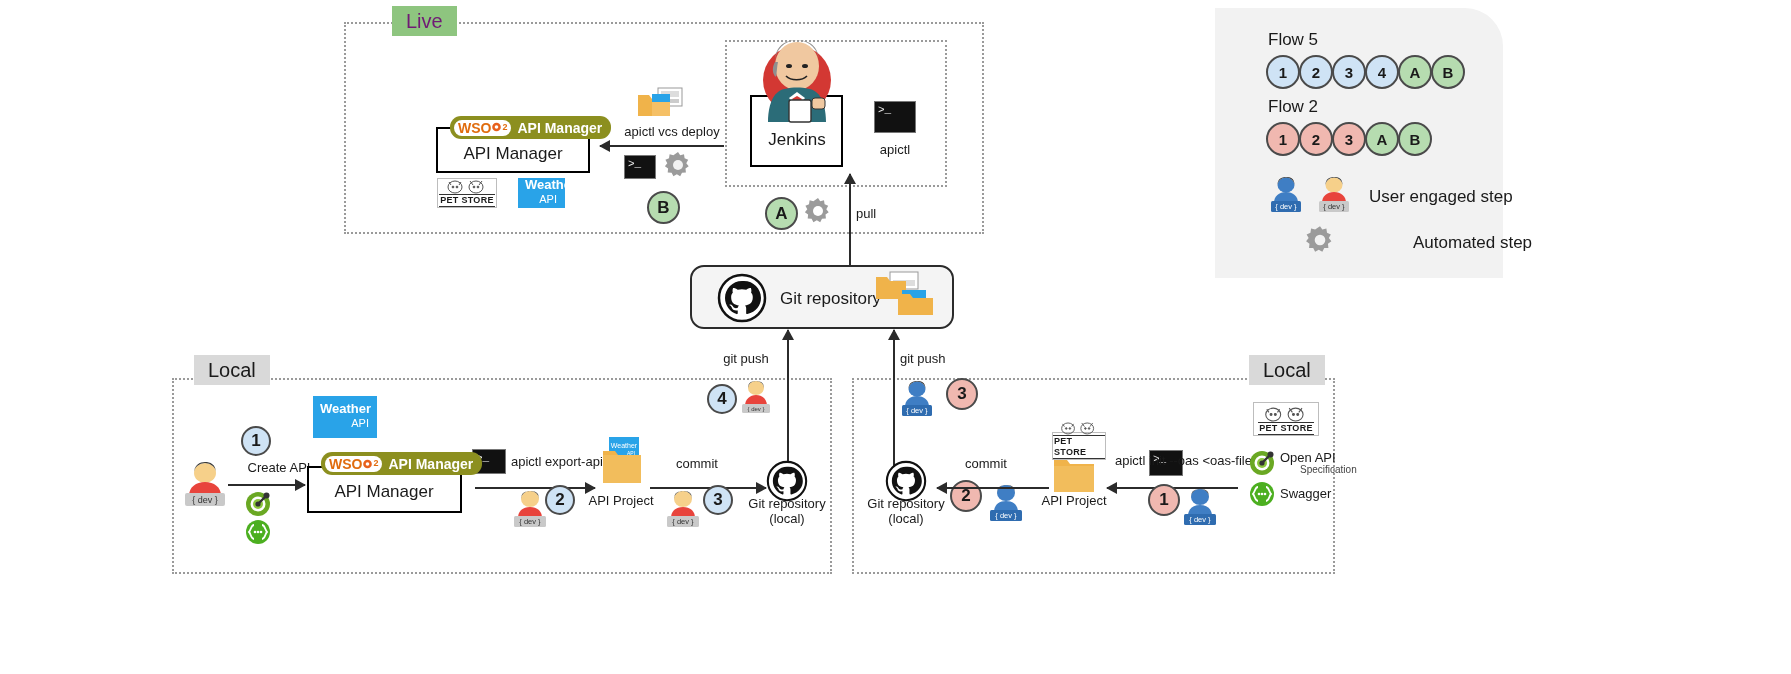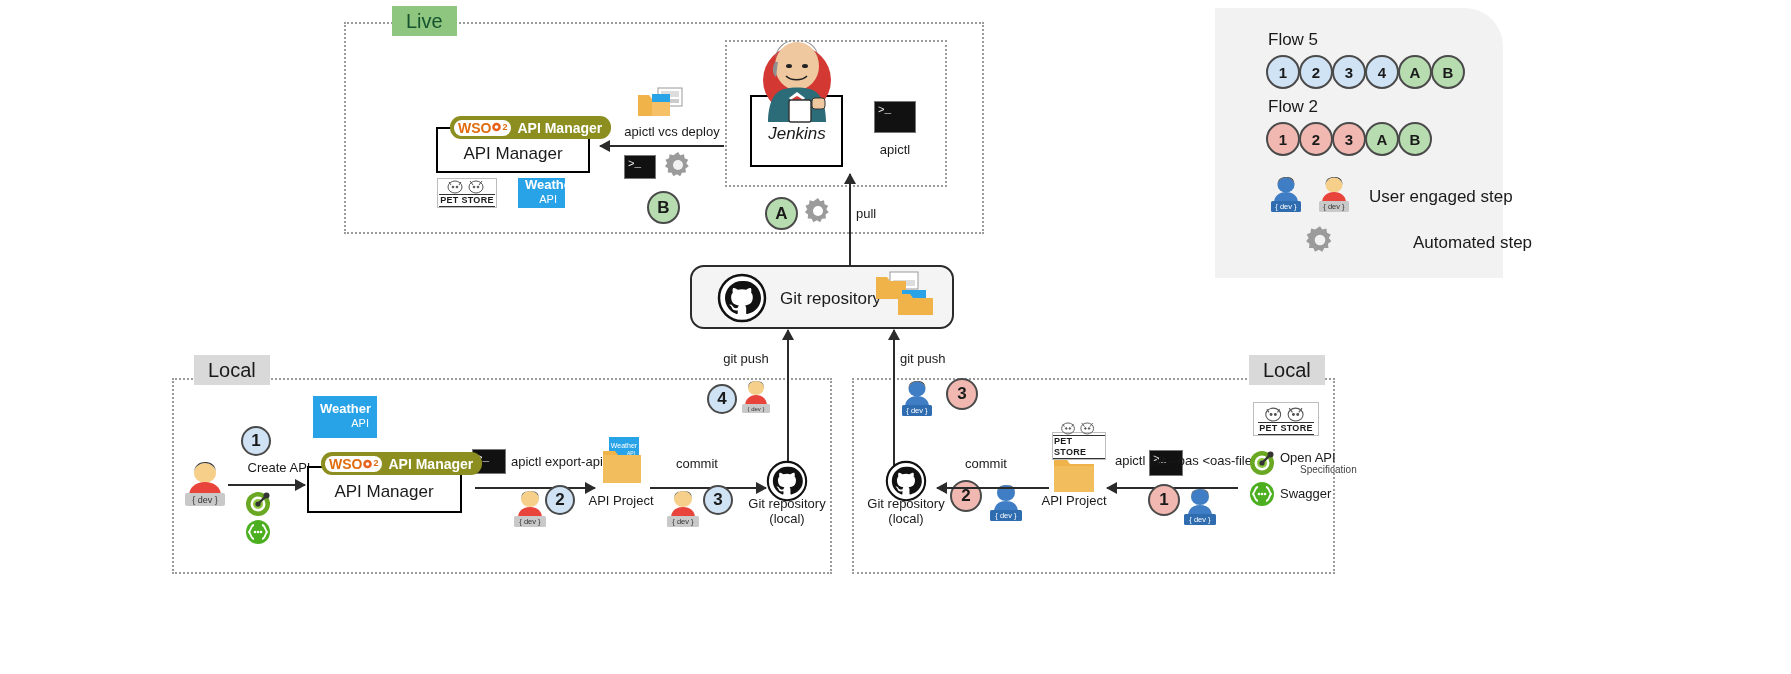--- a/index.html
+++ b/index.html
@@ -2,21 +2,21 @@
 <html><head>
 <meta charset="utf-8">
 <style>
   html,body{margin:0;padding:0;background:#ffffff;}
   body{width:1791px;height:674px;position:relative;overflow:hidden;
        font-family:"Liberation Sans","DejaVu Sans",sans-serif;color:#1a1a1a;}
   .abs{position:absolute;}
   
   .zone{position:absolute;border:2px dotted #9a9a9a;box-sizing:border-box;background:transparent;}
   .zone-tag{position:absolute;padding:5px 14px;font-size:20px;line-height:1;z-index:5;white-space:nowrap;}
-  .tag-live{background:#8ec57f;color:#14532d;}
+  .tag-live{background:#8ec57f;color:#701a75;}
   .tag-local{background:#d9d9d9;color:#1a1a1a;}
   
   .lbl{position:absolute;font-size:13px;line-height:1.2;white-space:nowrap;color:#1a1a1a;}
   .lbl.c{transform:translateX(-50%);text-align:center;}
   .lbl.mid{font-size:17px;}
   
   .sqbox{position:absolute;border:2px solid #000;background:#fff;box-sizing:border-box;}
   .rbox{position:absolute;border:2px solid #2b2b2b;border-radius:14px;background:#f4f4f4;box-sizing:border-box;}
   
   .arrow-h{position:absolute;height:2px;background:#2b2b2b;}
@@ -136,21 +136,21 @@
     <ellipse cx="33" cy="30" rx="3" ry="2" fill="#222"></ellipse>
       <ellipse cx="49" cy="30" rx="3" ry="2" fill="#222"></ellipse>
     <path d="M30 40c5 5 16 5 21 0" stroke="#222" stroke-width="1.6" fill="none"></path>
     <path d="M22 56c6-6 32-6 38 0 8 6 10 20 10 30H12c0-10 2-24 10-30z" fill="#2b6c78"></path>
     <path d="M41 56l-8 6 8 10 8-10z" fill="#fff"></path>
     <path d="M41 60l-5 3 5 6 5-6z" fill="#d33833"></path>
     <rect x="33" y="64" width="22" height="22" rx="2" fill="#fff" stroke="#333" stroke-width="1.4"></rect>
     <rect x="56" y="62" width="13" height="11" rx="3" fill="#f0c8a0" stroke="#333" stroke-width="1"></rect>
   </svg>
 </div>
-<div class="lbl c mid" style="left:797px;top:124px;font-style:italic;">Jenkins</div>
+<div class="lbl c mid" style="left:797px;top:130px;">Jenkins</div>
 
 <div class="term" style="left:874px;top:101px;width:42px;height:32px;">&gt;_</div>
 <div class="lbl c" style="left:895px;top:142px;">apictl</div>
 
 <div class="badge green" style="left:765px;top:197px;width:33px;height:33px;">A</div>
 <div class="abs" style="left:802px;top:196px;">
   <svg width="32" height="32" viewBox="0 0 32 32">
     <path fill="#9b9b9b" d="M16 2l2.2 3.2 3.8-.9.6 3.9 3.6 1.6-1.9 3.4 2.4 3.1-3.2 2.3.4 3.9-3.9.2-1.8 3.5-3.4-1.9-3.4 1.9-1.8-3.5-3.9-.2.4-3.9L2.9 16.3l2.4-3.1L3.4 9.8 7 8.2l.6-3.9 3.8.9z"></path>
     <circle cx="16" cy="15" r="5" fill="#fff"></circle>
   </svg>

